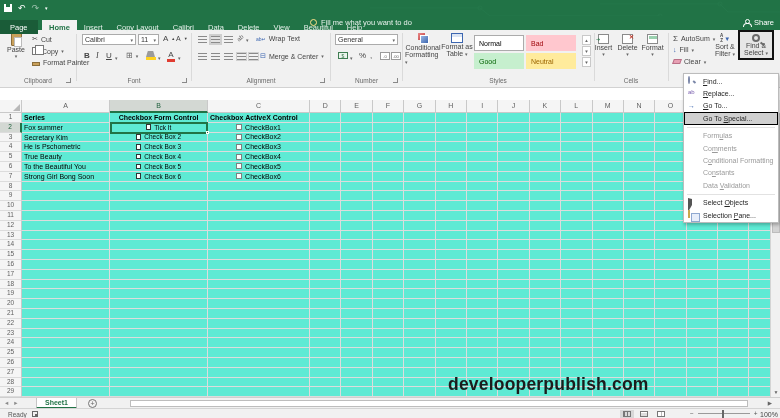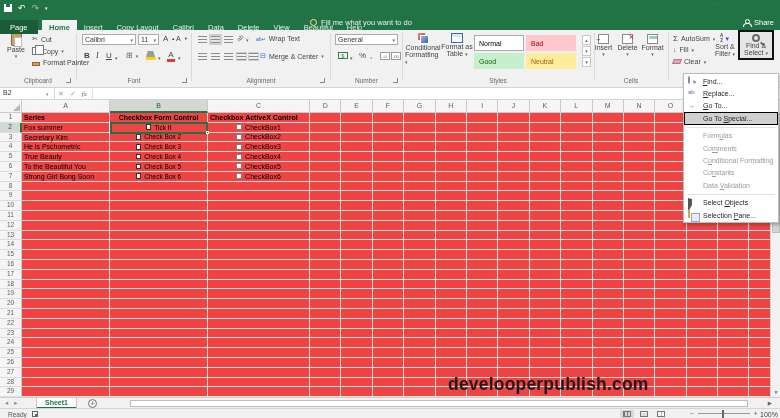--- a/index.html
+++ b/index.html
@@ -75,21 +75,21 @@
 
   
   .fbar { position:absolute; left:0; top:88px; width:780px; height:12px; background:#fff; border-bottom:1px solid #d4d4d4; z-index:25; }
   .namebox { position:absolute; left:0; top:0; width:55px; height:12px; border-right:1px solid #d4d4d4; font-size:7px; color:#333; padding:1px 3px; }
   .nb-caret { position:absolute; left:46px; top:3px; font-size:5px; color:#888; }
   .fbtns { position:absolute; left:58px; top:0; height:12px; display:flex; gap:6px; align-items:center; font-size:7px; color:#9a9a9a; }
   .fx { font-style:italic; color:#5a5a5a; font-family:"Liberation Serif",serif; }
   .fsep { position:absolute; left:92px; top:1px; width:1px; height:10px; background:#e0e0e0; }
 
   
-  .sheet { position:absolute; left:0; top:100px; width:770px; height:297px; overflow:hidden; background:#ef4444; z-index:1; }
+  .sheet { position:absolute; left:0; top:100px; width:770px; height:297px; overflow:hidden; background:#5eead4; z-index:1; }
   .colhdr-row { position:absolute; left:0; top:0; height:13px; display:flex; }
   .corner { width:22px; height:13px; background:#f5f5f5; border-right:1px solid #c9c9c9; border-bottom:1px solid #c9c9c9; position:relative; }
   .corner:after { content:""; position:absolute; right:1px; bottom:1px; border-left:7px solid transparent; border-bottom:7px solid #b8b8b8; }
   .colhdr { height:13px; background:#f5f5f5; border-right:1px solid #c9c9c9; border-bottom:1px solid #c9c9c9; font-size:7px; color:#5f5f5f; text-align:center; line-height:12px; }
   .colhdr.sel { background:#d3d8d3; border-bottom:2px solid #217346; color:#1d5e3b; }
   .gridbody { position:absolute; left:0; top:13px; }
   .grow { display:flex; }
   .rowhdr { width:22px; background:#f5f5f5; border-right:1px solid #c9c9c9; border-bottom:1px solid #dcdcdc; font-size:6.5px; color:#5f5f5f; text-align:center; }
   .rowhdr.sel { background:#d3d8d3; border-right:2px solid #217346; color:#1d5e3b; }
   .cell { border-right:1px solid #dcdcdc; border-bottom:1px solid #dcdcdc; font-size:7px; color:#000; padding-left:2px; white-space:nowrap; overflow:visible; }
@@ -350,31 +350,20 @@
       <span>Sort &amp;</span>
       <span><span>Filter</span> <span class="caret">▾</span></span>
     </div>
     <div class="bigbtn boxed" style="left:740px; top:2px; width:32px; padding:2px 0;">
       <span class="mag-ic"></span>
       <span>Find &amp;</span>
       <span><span>Select</span> <span class="caret">▾</span></span>
     </div>
   </div>
 
-  <div class="fbar">
-    <div class="namebox">B2</div>
-    <span class="nb-caret">▾</span>
-    <div class="fbtns">
-      <span>✕</span>
-      <span>✓</span>
-      <span class="fx">fx</span>
-    </div>
-    <div class="fsep"></div>
-    <div style="position:absolute; left:95px; top:0; right:0; height:12px;"></div>
-  </div>
 
   <div class="sheet">
     <div class="colhdr-row" id="colhdrs">
       <div class="corner"></div>
     <div class="colhdr" style="width: 88px;">A</div>
         <div class="colhdr sel" style="width: 98px;">B</div>
         <div class="colhdr" style="width: 102px;">C</div>
         <div class="colhdr" style="width: 31.4px;">D</div>
         <div class="colhdr" style="width: 31.4px;">E</div>
         <div class="colhdr" style="width: 31.4px;">F</div>

